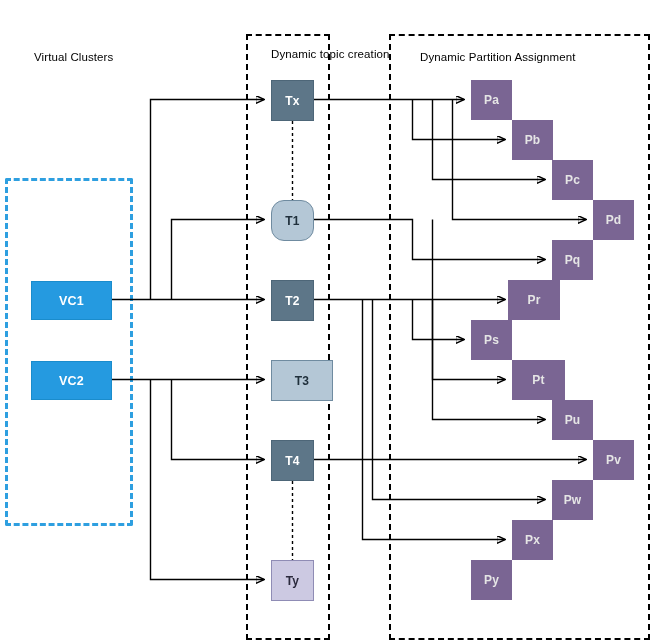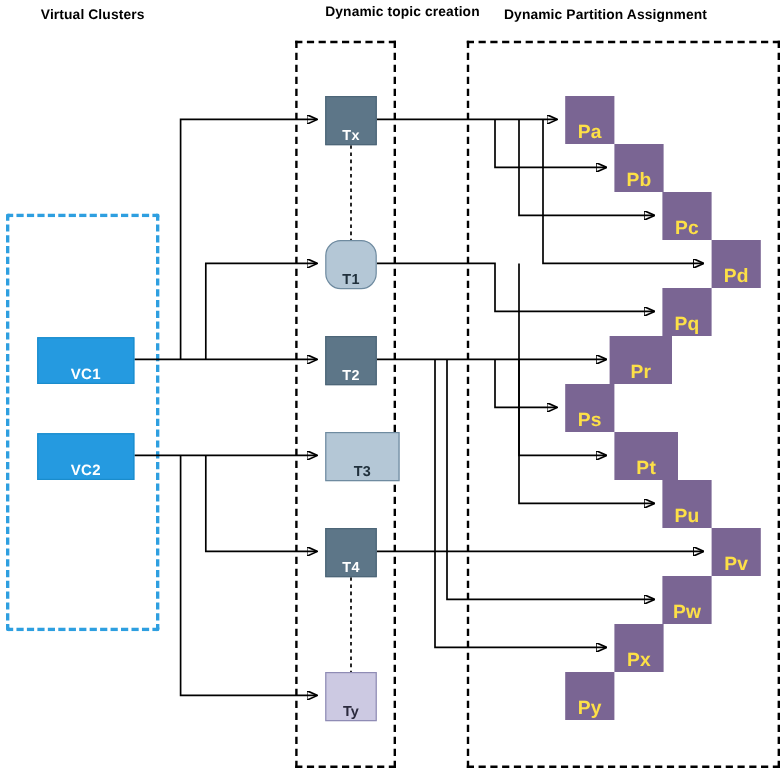--- a/index.html
+++ b/index.html
@@ -1,27 +1,27 @@
 <!DOCTYPE html>
 <html><head>
 <meta charset="utf-8">
 <style>
   html,body{margin:0;padding:0;background:#ffffff;}
   body{font-family:"Liberation Sans",sans-serif;}
   #stage{position:relative;width:652px;height:642px;background:#ffffff;overflow:hidden;}
-  .col-title{position:absolute;font-size:11.5px;font-weight:bold;color:#000000;white-space:nowrap;letter-spacing:.1px;}
+  .col-title{position:absolute;font-size:11.5px;font-weight:normal;color:#000000;white-space:nowrap;letter-spacing:.1px;margin-top:44px;}
   .dashed-group{position:absolute;border:2px dashed #000000;box-sizing:border-box;background:transparent;}
   .dashed-group.blue{border:3px dashed #2e9fe0;border-radius:2px;}
-  .node{position:absolute;box-sizing:border-box;display:flex;align-items:flex-end;justify-content:center;font-size:12px;font-weight:bold;color:#ffffff;letter-spacing:.2px;}
+  .node{position:absolute;box-sizing:border-box;display:flex;align-items:center;justify-content:center;font-size:12px;font-weight:bold;color:#ffffff;letter-spacing:.2px;}
   .vc-node{background:#259ae0;border:1px solid #1a8ccc;color:#ffffff;font-size:12.5px;}
   .topic-node{border:1px solid #4d6678;}
   .topic-dark{background:#5d7688;color:#ffffff;}
   .topic-light{background:#b4c7d6;color:#20303c;border-color:#6f8ba0;}
   .topic-lav{background:#ccc9e2;color:#2b2a3d;border-color:#8f8cb5;}
-  .part-node{background:#7a6593;color:#fde047;font-size:16px;}
+  .part-node{background:#7a6593;color:#e5e5e5;font-size:12px;}
   svg.wires{position:absolute;left:0;top:0;width:652px;height:642px;pointer-events:none;}
   svg.wires line,svg.wires path{stroke:#000000;stroke-width:1.4;fill:none;}
   svg.dotted line{stroke:#000000;stroke-width:1.4;stroke-dasharray:3 3;}
 </style>
 </head>
 <body>
 
 <div id="stage">
 
   <div class="col-title" style="left:34px;top:7px;">Virtual Clusters</div>

